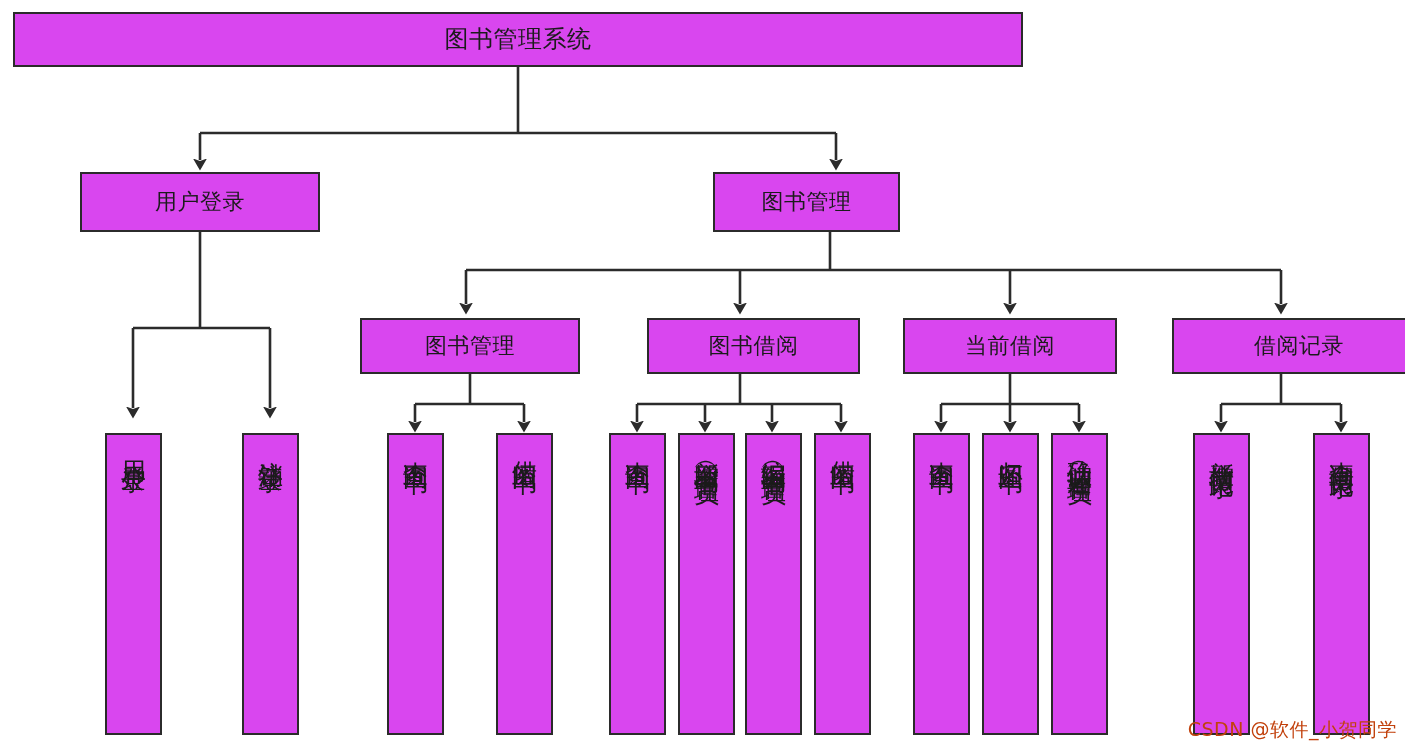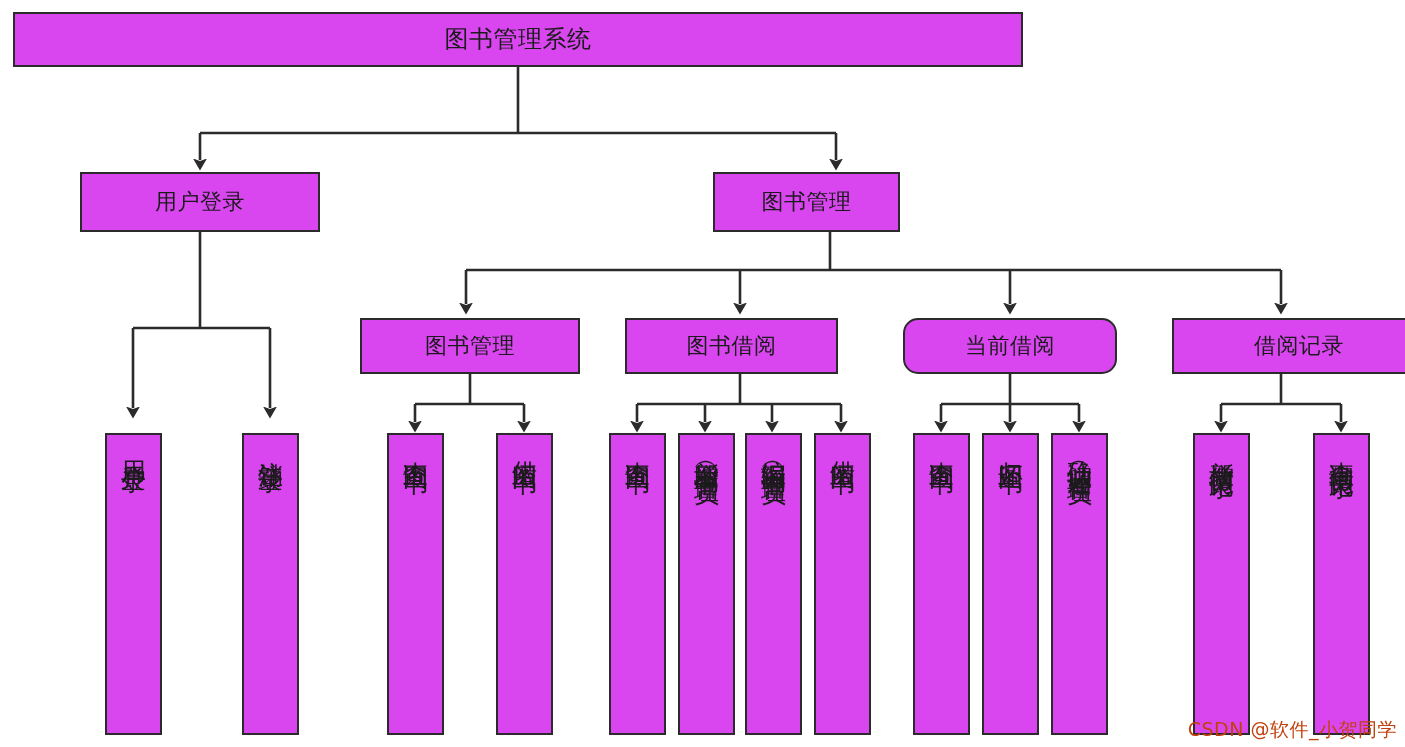--- a/index.html
+++ b/index.html
@@ -140,24 +140,24 @@
   <div class="node h mid" style="left:80px; top:172px; width:240px; height:60px;">
     <span class="lbl">用户登录</span>
   </div>
   <div class="node h mid" style="left:713px; top:172px; width:187px; height:60px;">
     <span class="lbl">图书管理</span>
   </div>
 
   <div class="node h mid" style="left:360px; top:318px; width:220px; height:56px;">
     <span class="lbl">图书管理</span>
   </div>
-  <div class="node h mid" style="left:625px; top:318px; width:213px; height:56px;">
+  <div class="node h mid" style="left:647px; top:318px; width:213px; height:56px;">
     <span class="lbl">图书借阅</span>
   </div>
-  <div class="node h mid" style="left:903px; top:318px; width:214px; height:56px;border-radius:15px;">
+  <div class="node h mid" style="left:903px; top:318px; width:214px; height:56px;">
     <span class="lbl">当前借阅</span>
   </div>
   <div class="node h mid" style="left:1172px; top:318px; width:254px; height:56px;">
     <span class="lbl">借阅记录</span>
   </div>
 
   <div class="node v" style="left:105px; top:433px; width:57px; height:302px;">
     <span class="lbl">用户登录</span>
   </div>
   <div class="node v" style="left:242px; top:433px; width:57px; height:302px;">

